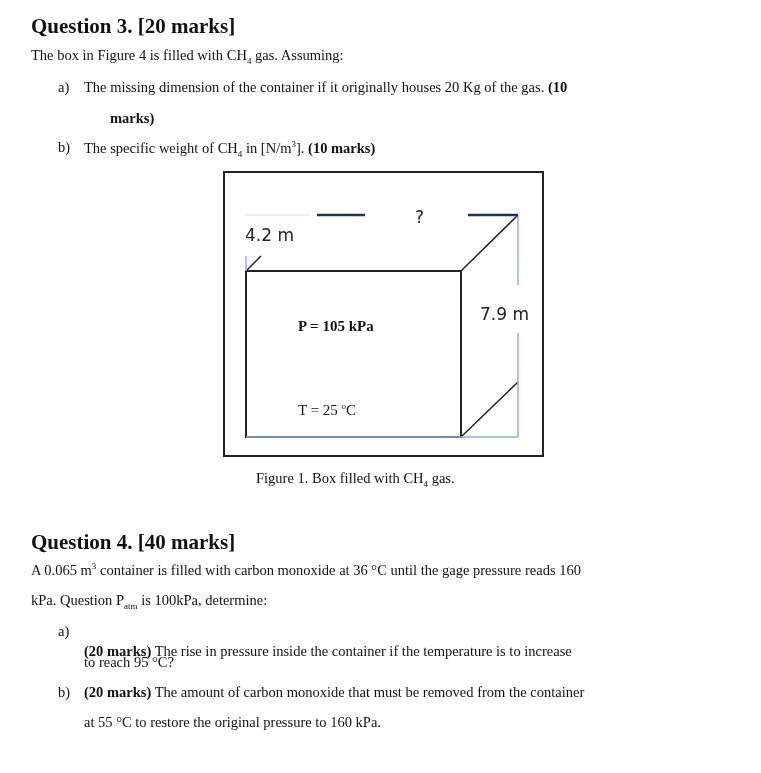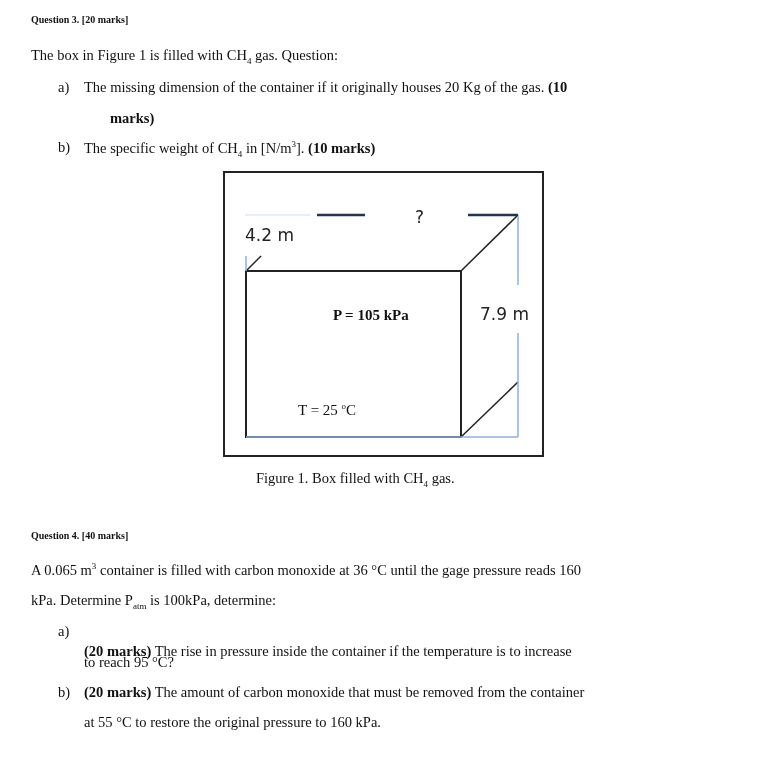--- a/index.html
+++ b/index.html
@@ -1,32 +1,32 @@
 <!DOCTYPE html>
 <html><head>
 <meta charset="utf-8">
 <style>
   html, body { margin:0; padding:0; background:#fff; }
   body { width:761px; height:773px; position:relative; overflow:hidden;
          font-family:"Liberation Serif", serif; color:#111; }
   .abs { position:absolute; white-space:nowrap; }
-  .h { font-weight:bold; font-size:10px; }
+  .h { font-weight:bold; font-size:21px; }
   .t { font-size:14.5px; }
   .b { font-weight:bold; }
   sub, sup { font-size:9px; }
   .fig { position:absolute; left:223px; top:171px; width:321px; height:286px;
          border:2px solid #222; box-sizing:border-box; }
   .lbl { font-family:"DejaVu Sans", sans-serif; font-size:17px; color:#222; position:absolute; }
   .in { font-size:15px; position:absolute; }
 </style>
 </head>
 <body>
 
 <div class="abs h" style="left:31px;top:14px;">Question 3. [20 marks]</div>
-<div class="abs t" style="left:31px;top:47px;"><span>The box in Figure 1 is filled with CH</span><sub>4</sub><span> gas. Question:</span></div>
+<div class="abs t" style="left:31px;top:47px;"><span>The box in Figure 4 is filled with CH</span><sub>4</sub><span> gas. Assuming:</span></div>
 
 <div class="abs t" style="left:58px;top:79px;">a)</div>
 <div class="abs t" style="left:84px;top:79px;"><span>The missing dimension of the container if it originally houses 20 Kg of the gas.</span> <span class="b">(10</span></div>
 <div class="abs t b" style="left:84px;top:110px;margin-left:26px;">marks)</div>
 
 <div class="abs t" style="left:58px;top:139px;">b)</div>
 <div class="abs t" style="left:84px;top:139px;"><span>The specific weight of CH</span><sub>4</sub><span> in [N/m</span><sup>3</sup><span>].</span> <span class="b">(10 marks)</span></div>
 
 <div class="fig">
   <svg width="317" height="282" style="position:absolute;left:0;top:0;">
@@ -44,28 +44,28 @@
 
     <line x1="21" y1="83" x2="21" y2="98" stroke="#8fb0d8" stroke-width="1.5"></line>
 
     <line x1="20" y1="42" x2="85" y2="42" stroke="#cfe0f2" stroke-width="1"></line>
     <line x1="92" y1="42" x2="140" y2="42" stroke="#1f3550" stroke-width="2.5"></line>
     <line x1="243" y1="42" x2="293" y2="42" stroke="#1f3550" stroke-width="2.5"></line>
   </svg>
   <div class="lbl" style="left:20px;top:52px;">4.2 m</div>
   <div class="lbl" style="left:190px;top:34px;">?</div>
   <div class="lbl" style="left:255px;top:131px;">7.9 m</div>
-  <div class="in b" style="left:73px;top:134px;margin-left:35px;">P = 105 kPa</div>
+  <div class="in b" style="left:73px;top:145px;">P = 105 kPa</div>
   <div class="in" style="left:73px;top:180px;margin-top:48px;"><span>T = 25 </span><sup>o</sup><span>C</span></div>
 </div>
 <div class="abs t" style="left:256px;top:470px;"><span>Figure 1. Box filled with CH</span><sub>4</sub><span> gas.</span></div>
 
 <div class="abs h" style="left:31px;top:530px;">Question 4. [40 marks]</div>
 <div class="abs t" style="left:31px;top:561px;text-align:center;"><span>A 0.065 m</span><sup>3</sup><span> container is filled with carbon monoxide at 36 °C until the gage pressure reads 160</span></div>
-<div class="abs t" style="left:31px;top:592px;"><span>kPa. Determine P</span><sub>atm</sub><span> is 100kPa, determine:</span></div>
+<div class="abs t" style="left:31px;top:592px;"><span>kPa. Question P</span><sub>atm</sub><span> is 100kPa, determine:</span></div>
 
 <div class="abs t" style="left:58px;top:623px;">a)</div>
 <div class="abs t" style="left:84px;top:623px;margin-top:20px;"><span class="b">(20 marks)</span><span> The rise in pressure inside the container if the temperature is to increase</span></div>
 <div class="abs t" style="left:84px;top:654px;">to reach 95 °C?</div>
 
 <div class="abs t" style="left:58px;top:684px;">b)</div>
 <div class="abs t" style="left:84px;top:684px;"><span class="b">(20 marks)</span><span> The amount of carbon monoxide that must be removed from the container</span></div>
 <div class="abs t" style="left:84px;top:714px;">at 55 °C to restore the original pressure to 160 kPa.</div>
 
 </body></html>

